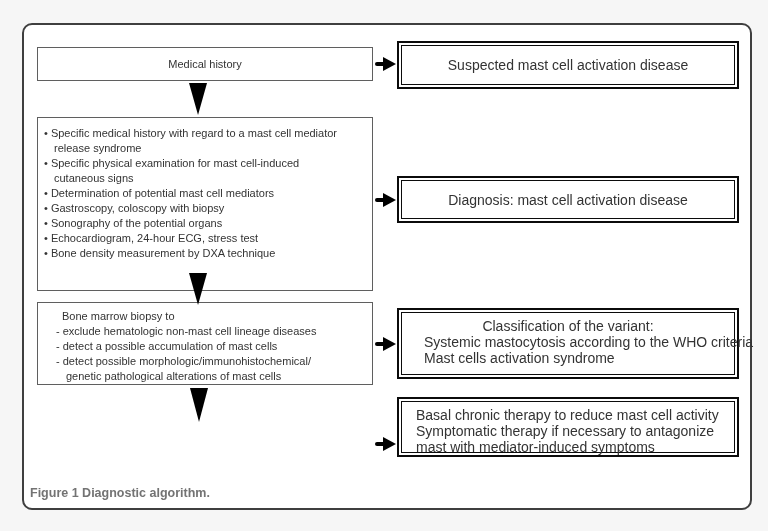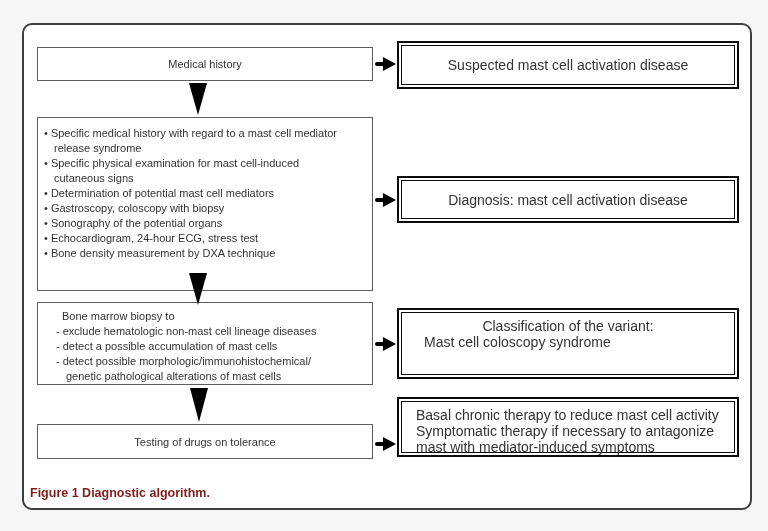--- a/index.html
+++ b/index.html
@@ -74,21 +74,21 @@
     position: absolute; left: 8px; top: 0;
     width: 0; height: 0;
     border-top: 7px solid transparent;
     border-bottom: 7px solid transparent;
     border-left: 13px solid #000;
   }
 
   
   .caption {
     position: absolute; left: 30px; top: 486px;
-    font-size: 12.5px; font-weight: 700; color: #7f1d1d;
+    font-size: 12.5px; font-weight: 700; color: #737373;
   }
 </style>
 </head>
 <body>
 
 <div id="root">
   <div class="frame">
 
     <div class="lbox center" style="left:13px; top:22px; width:336px; height:34px;">
       <span>Medical history</span>
@@ -111,36 +111,34 @@
     <div class="lbox lbox3" style="left:13px; top:277px; width:336px; height:83px;">
       <div class="txtblock">
         <div class="line first">Bone marrow biopsy to</div>
         <div class="line">- exclude hematologic non-mast cell lineage diseases</div>
         <div class="line">- detect a possible accumulation of mast cells</div>
         <div class="line">- detect possible morphologic/immunohistochemical/</div>
         <div class="line wrap">genetic pathological alterations of mast cells</div>
       </div>
     </div>
 
-    <div class="lbox center" style="left:13px; top:399px; width:336px; height:35px;">
-      <span>Testing of drugs on tolerance</span>
-    </div>
 
     <div class="rbox" style="left:373px; top:16px; width:342px; height:48px;">
       <div class="inner center">Suspected mast cell activation disease</div>
     </div>
 
     <div class="rbox" style="left:373px; top:151px; width:342px; height:47px;">
       <div class="inner center">Diagnosis: mast cell activation disease</div>
     </div>
 
     <div class="rbox rbox3" style="left:373px; top:283px; width:342px; height:71px;">
       <div class="inner">
         <div class="heading">Classification of the variant:</div>
-        <div class="line">Mast cell coloscopy syndrome</div>
+        <div class="line">Systemic mastocytosis according to the WHO criteria</div>
+        <div class="line">Mast cells activation syndrome</div>
       </div>
     </div>
 
     <div class="rbox rbox4" style="left:373px; top:372px; width:342px; height:60px;">
       <div class="inner">
         <div class="line">Basal chronic therapy to reduce mast cell activity</div>
         <div class="line">Symptomatic therapy if necessary to antagonize</div>
         <div class="line">mast with mediator-induced symptoms</div>
       </div>
     </div>

